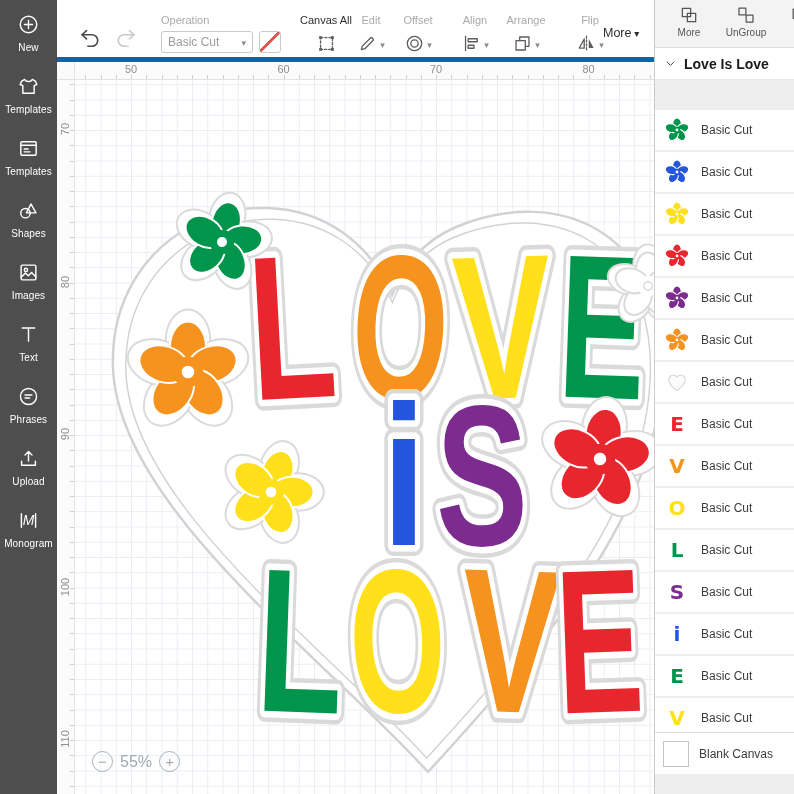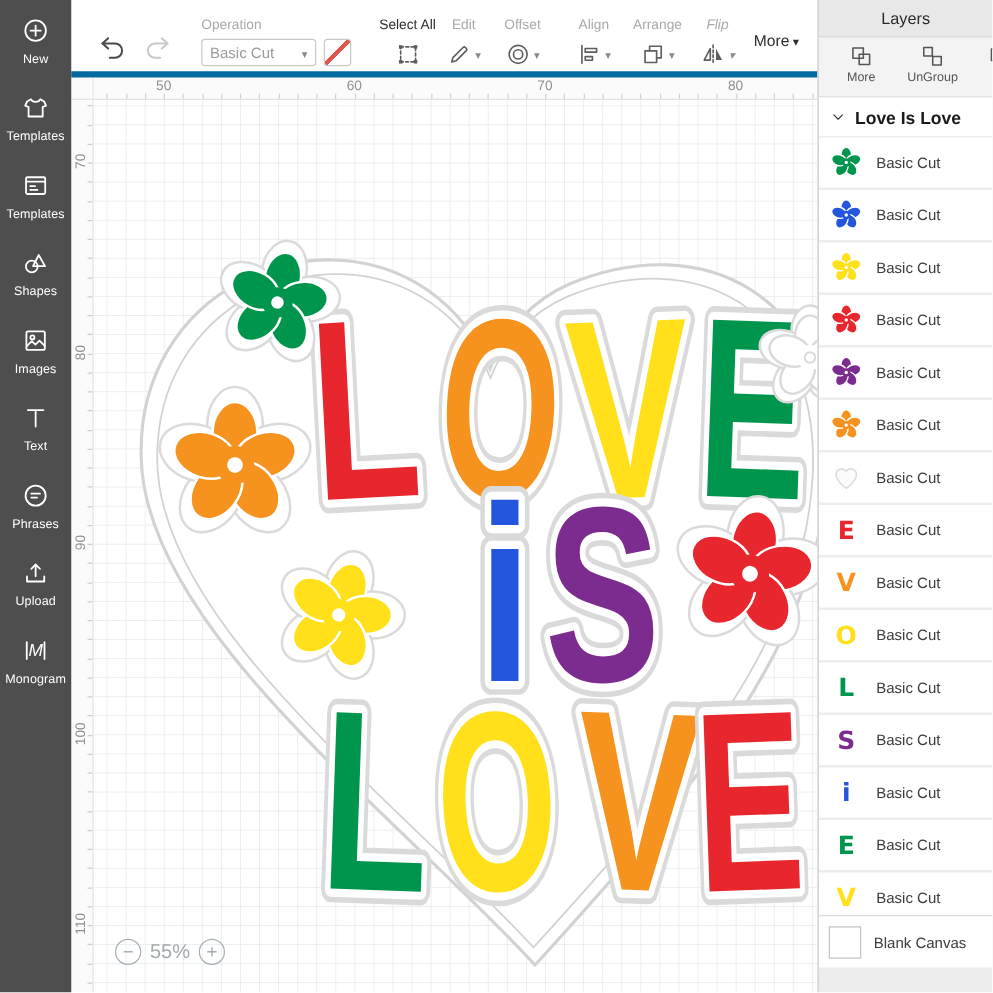--- a/index.html
+++ b/index.html
@@ -26,21 +26,21 @@
   #g-op{left:104px;width:120px;text-align:left;}
   #op-row{display:flex;gap:6px;align-items:center;}
   .select{width:92px;height:22px;border:1px solid #c9c9c9;border-radius:3px;display:flex;align-items:center;justify-content:space-between;padding:0 6px;font-size:12px;color:#9b9b9b;background:#fff;cursor:pointer;}
   .swatch{width:22px;height:22px;border:1px solid #c9c9c9;border-radius:3px;cursor:pointer;
     background:linear-gradient(135deg,#fff 43%,#e2574c 43%,#e2574c 55%,#fff 55%);}
   #g-selectall{left:240px;width:58px;}
   #g-edit{left:290px;width:48px;}
   #g-offset{left:336px;width:50px;}
   #g-align{left:394px;width:48px;}
   #g-arrange{left:442px;width:54px;}
-  #g-flip{left:496px;width:42px;font-style:italic;}
+  #g-flip{left:512px;width:42px;}
   #more{position:absolute;left:546px;top:26px;font-size:12.5px;color:#2e2e2e;background:none;border:none;cursor:pointer;}
   #more::after{content:" ▾";font-size:10px;}
 
   
   #corner{position:absolute;left:57px;top:62px;width:18px;height:18px;background:#fafafa;border-right:1px solid #e3e3e3;border-bottom:1px solid #e3e3e3;z-index:20;}
   #hruler{position:absolute;left:75px;top:62px;width:579px;height:18px;background:#fbfbfb;border-bottom:1px solid #e3e3e3;z-index:20;overflow:hidden;}
   .htick{position:absolute;bottom:0;width:1px;height:4px;background:#cfcfcf;}
   .hnum{position:absolute;top:1px;transform:translateX(-50%);font-size:11px;color:#8f8f8f;}
   #vruler{position:absolute;left:57px;top:80px;width:18px;height:714px;background:#fbfbfb;border-right:1px solid #e3e3e3;z-index:20;overflow:hidden;}
   .vtick{position:absolute;right:0;height:1px;width:4px;background:#cfcfcf;}
@@ -161,21 +161,21 @@
       <div id="op-row">
         <div class="select">
           <span>Basic Cut</span>
             <span class="caret"></span>
         </div>
         <div class="swatch"></div>
       </div>
     </div>
 
     <div class="tgroup" id="g-selectall">
-      <div class="tlabel dark">Select All</div>
+      <div class="tlabel dark">Canvas All</div>
       <div class="ticon-row">
           <span class="ticon"><svg viewBox="0 0 24 24" fill="none" stroke="currentColor" stroke-width="1.5" stroke-linecap="round" stroke-linejoin="round" style="width:100%;height:100%">
               <rect x="5.2" y="5.2" width="13.6" height="13.6" stroke-dasharray="2.6 2.2"></rect>
               <rect x="3.6" y="3.6" width="3.2" height="3.2" fill="currentColor" stroke="none"></rect>
               <rect x="17.2" y="3.6" width="3.2" height="3.2" fill="currentColor" stroke="none"></rect>
               <rect x="3.6" y="17.2" width="3.2" height="3.2" fill="currentColor" stroke="none"></rect>
               <rect x="17.2" y="17.2" width="3.2" height="3.2" fill="currentColor" stroke="none"></rect>
             </svg></span>
         </div>
     </div>
@@ -456,21 +456,20 @@
       </svg>
   </div>
 
   <div id="zoom">
     <button class="zbtn">−</button>
     <span id="zoom-level">55%</span>
     <button class="zbtn">+</button>
   </div>
 
   <aside id="layers">
-    <div id="layers-header">Layers</div>
     <div id="layers-actions">
         <div class="laction" style="left: 8px; width: 52px;">
           <span class="ticon"><svg viewBox="0 0 24 24" fill="none" stroke="currentColor" stroke-width="1.5" stroke-linecap="round" stroke-linejoin="round" style="width:100%;height:100%">
               <rect x="4" y="4" width="10" height="10"></rect>
               <rect x="10" y="10" width="10" height="10"></rect>
             </svg></span>
           <div class="laction-label">More</div>
         </div>
         <div class="laction" style="left: 62px; width: 58px;">
           <span class="ticon"><svg viewBox="0 0 24 24" fill="none" stroke="currentColor" stroke-width="1.5" stroke-linecap="round" stroke-linejoin="round" style="width:100%;height:100%">

